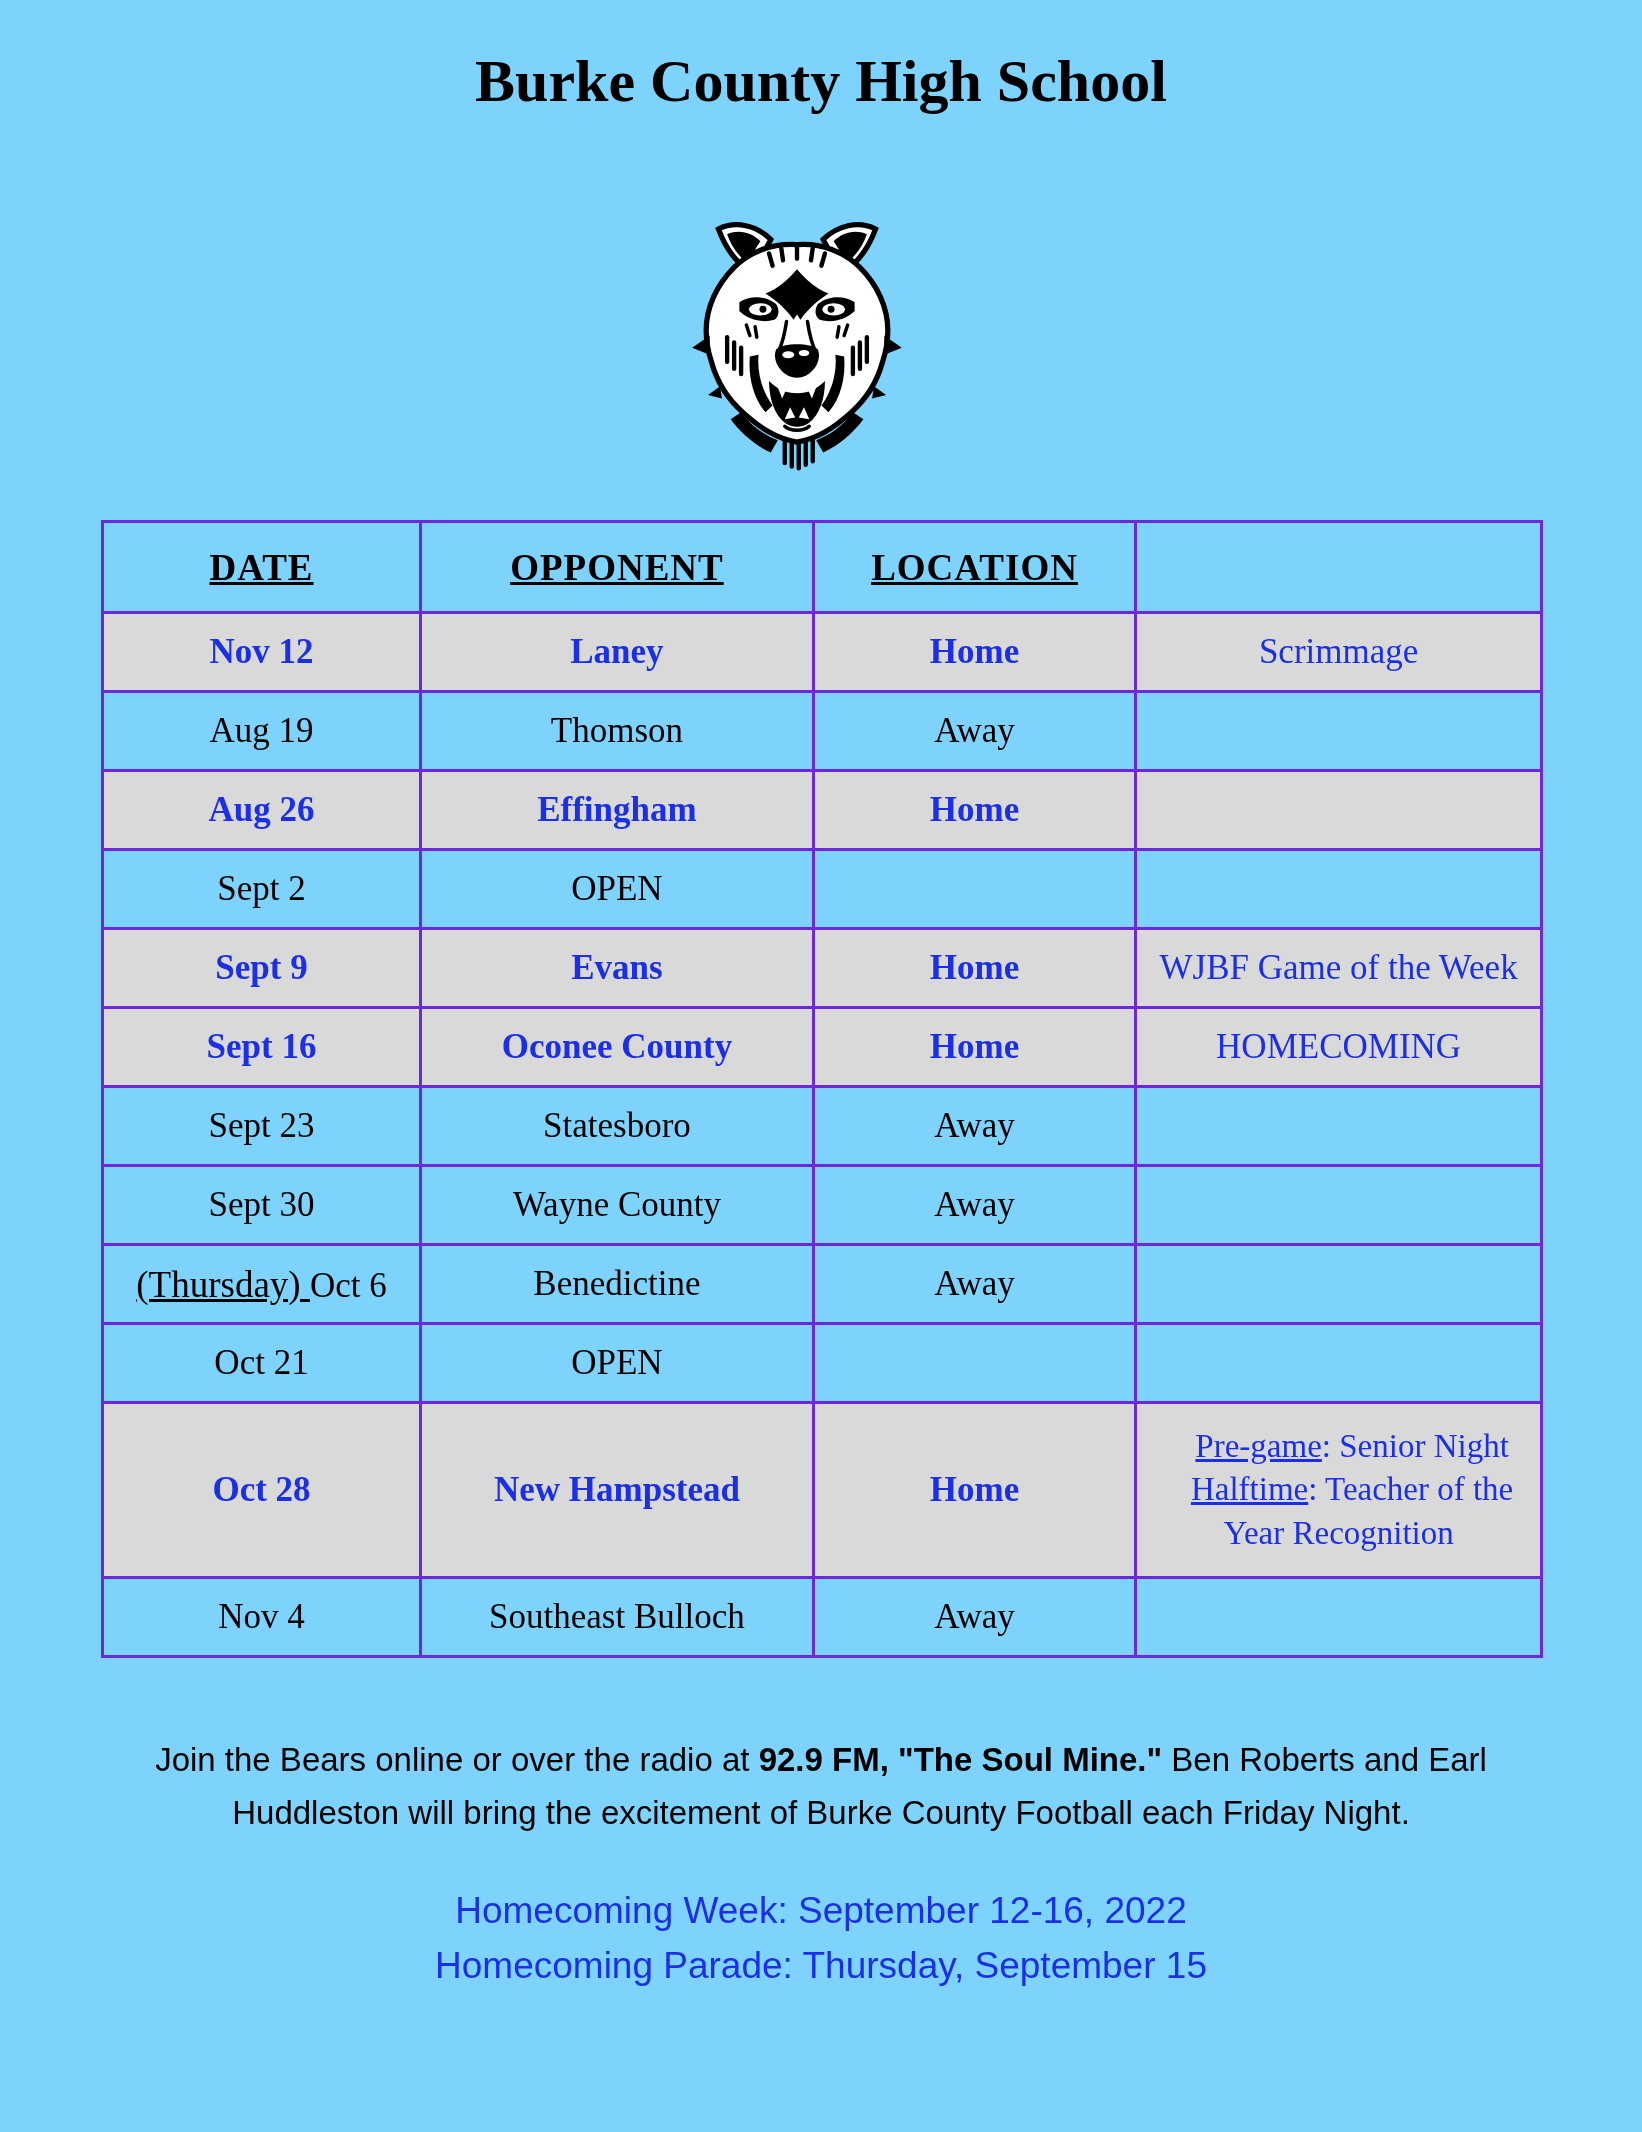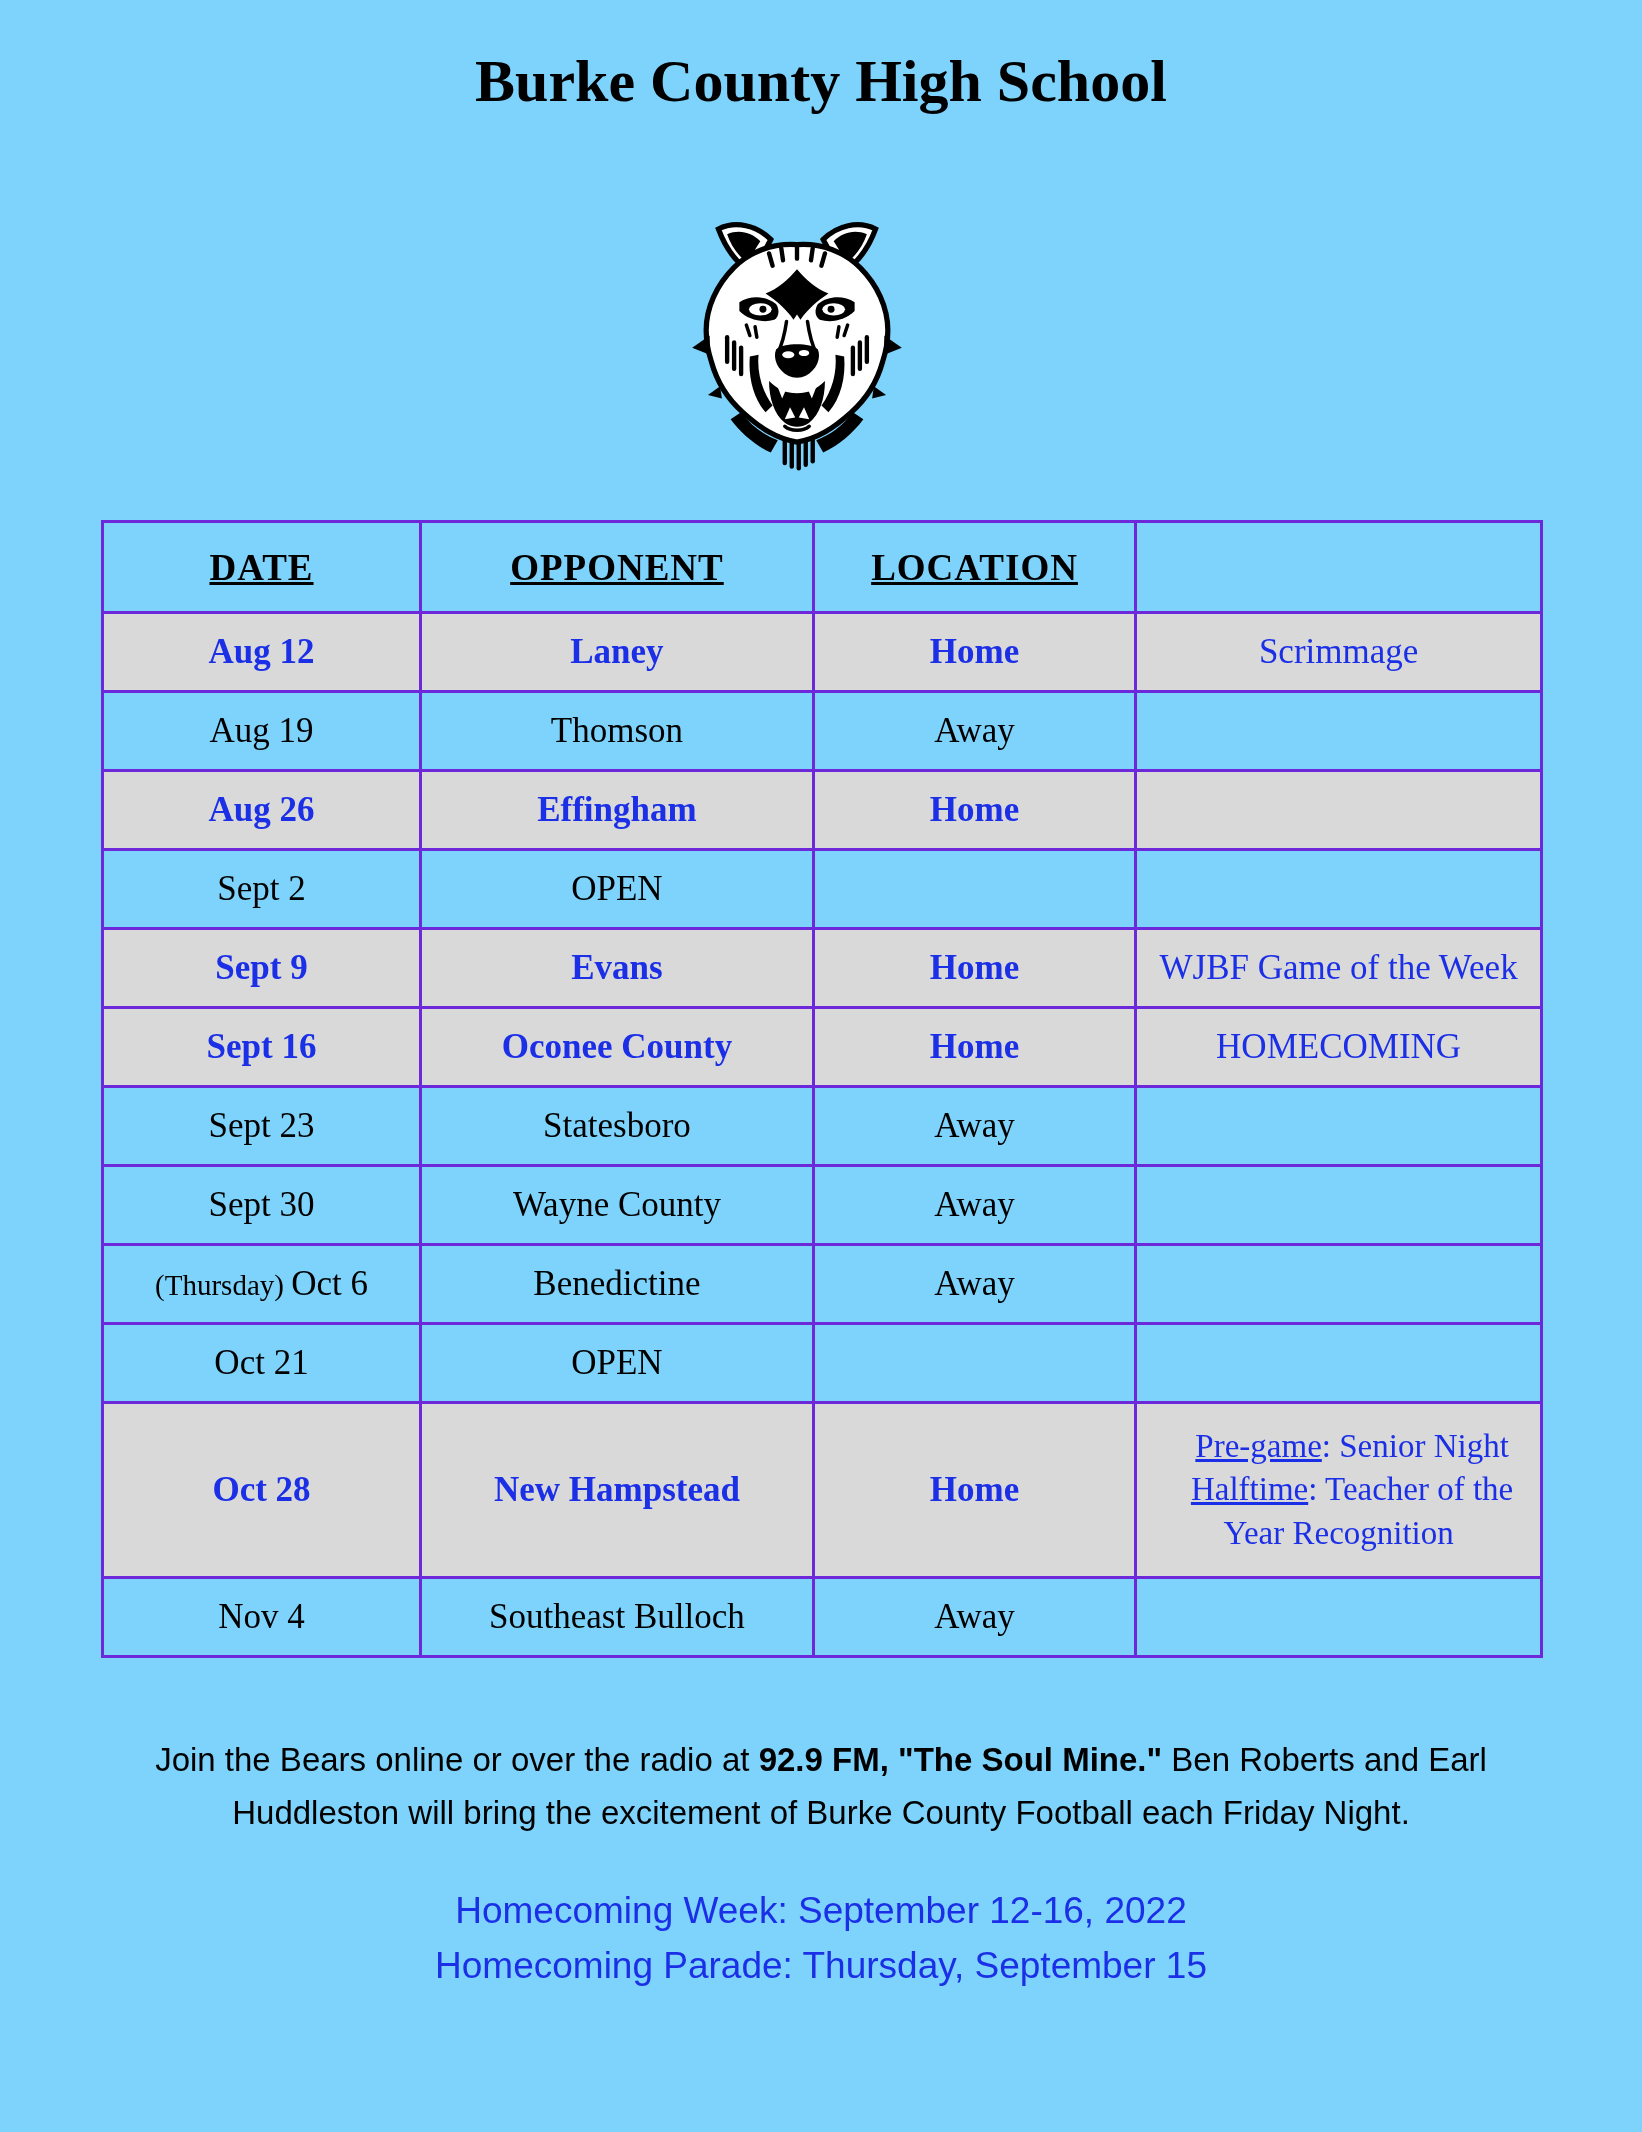--- a/index.html
+++ b/index.html
@@ -42,21 +42,21 @@
     padding:2px 10px;
   }
   .sched col.c-date{width:22.1%;}
   .sched col.c-opp{width:27.3%;}
   .sched col.c-loc{width:22.4%;}
   .sched col.c-notes{width:28.2%;}
   tr.hl{background:#D9D9D9;}
   tr.hl td{color:#1B2FE6;font-weight:bold;}
   tr.hl td.notes{font-weight:normal;}
   tr.tall td{height:168px;}
-  .date-prefix{font-size:29px;}
+  .date-prefix{font-size:37px;text-decoration:underline;}
   .notes-seg{display:block;line-height:1.32;font-size:33px;}
   .u{text-decoration:underline;margin-left:27px;}
 
   .radio{
     position:absolute;top:1734px;left:50%;transform:translateX(-50%);
     width:1372px;text-align:center;
     font-family:"Liberation Sans", sans-serif;
     font-size:33px;line-height:1.6;color:#000;
   }
   .radio .b{font-weight:bold;}
@@ -163,21 +163,21 @@
         <col class="c-notes">
       </colgroup>
     <tbody>
         <tr>
       <th>DATE</th>
       <th>OPPONENT</th>
       <th>LOCATION</th>
       <th></th>
     </tr>
     <tr class="hl">
-      <td class="date">Aug 12</td>
+      <td class="date">Nov 12</td>
       <td>Laney</td>
       <td>Home</td>
       <td class="notes">Scrimmage</td>
     </tr>
     <tr>
       <td class="date">Aug 19</td>
       <td>Thomson</td>
       <td>Away</td>
       <td class="notes"></td>
     </tr>

